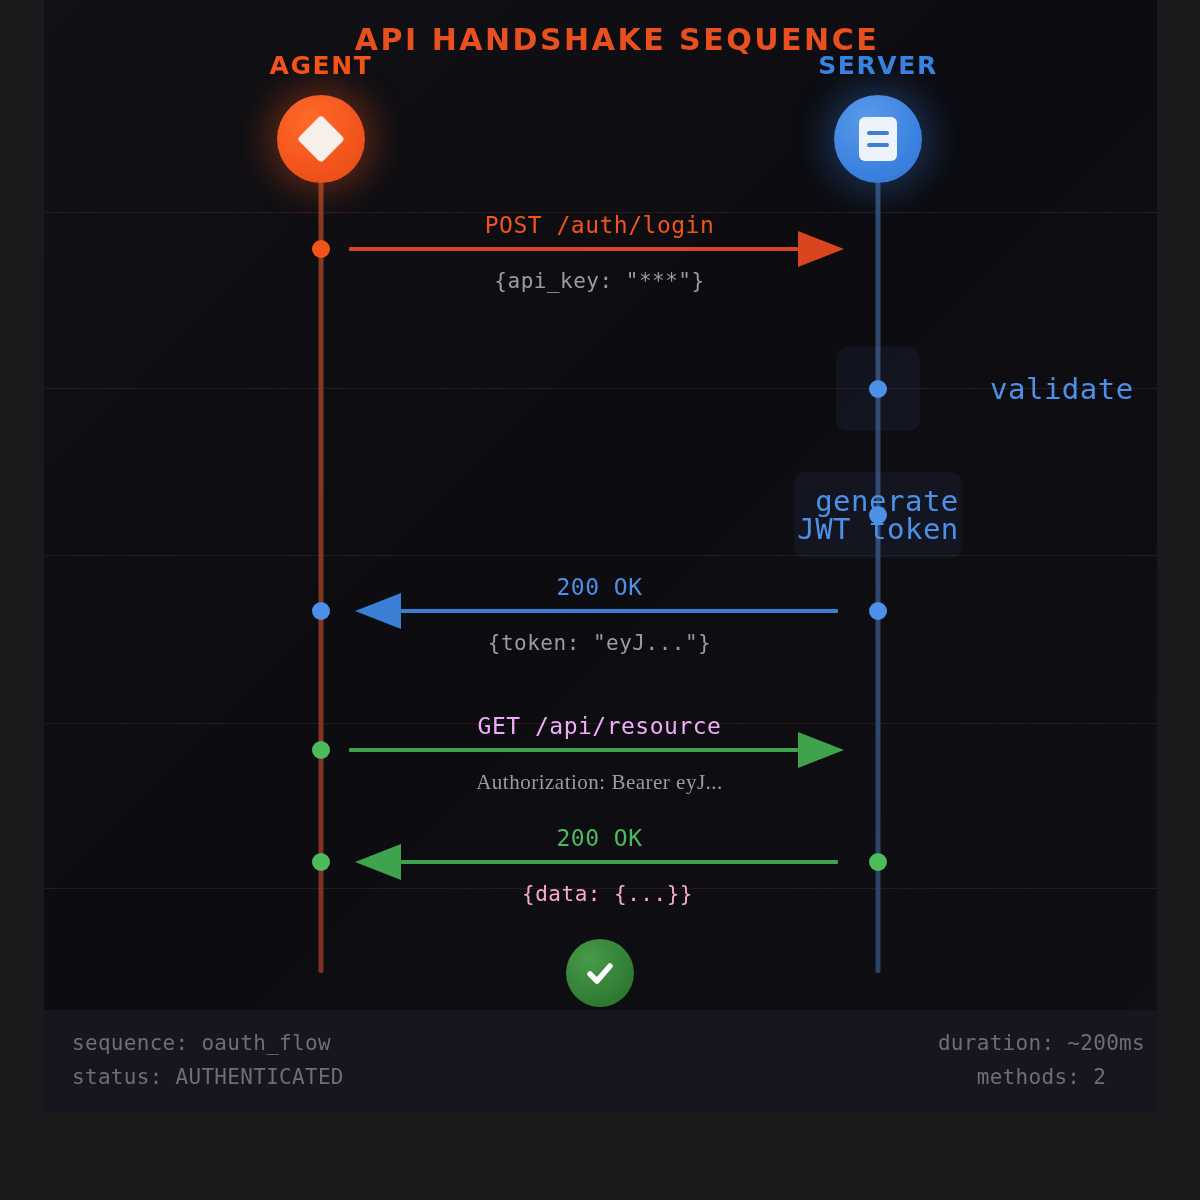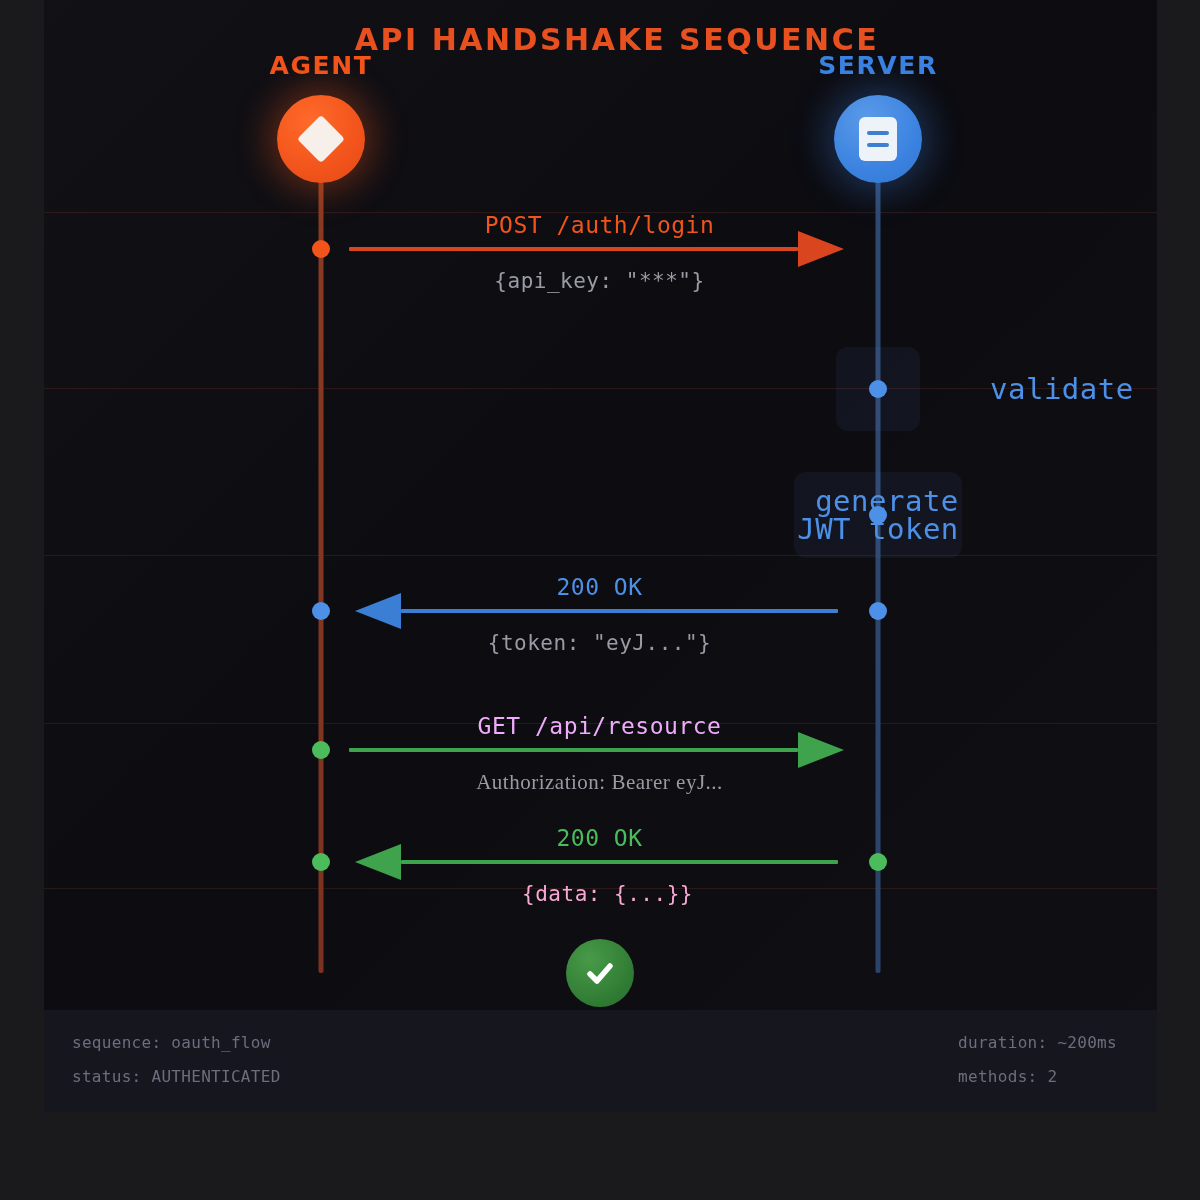--- a/index.html
+++ b/index.html
@@ -53,28 +53,28 @@
     position: absolute;
     left: 0;
     bottom: 0;
     width: 1113px;
     height: 102px;
     background: #16161f;
   }
   .footer-col {
     position: absolute;
     bottom: 18px;
-    font-size: 16px;
+    font-size: 21px;
     line-height: 34px;
     color: #6d6d7c;
     letter-spacing: 0.3px;
     white-space: pre;
   }
   #footer-left  { left: 28px;  text-align: left; }
-  #footer-right { right: 40px; text-align: left; }
+  #footer-right { right: 12px; text-align: center; }
 
   
   #title {
     position: absolute;
     left: 0; right: 0;
     top: 22px;
     text-align: center;
     font-size: 30px;
     font-weight: bold;
     letter-spacing: 2.5px;

